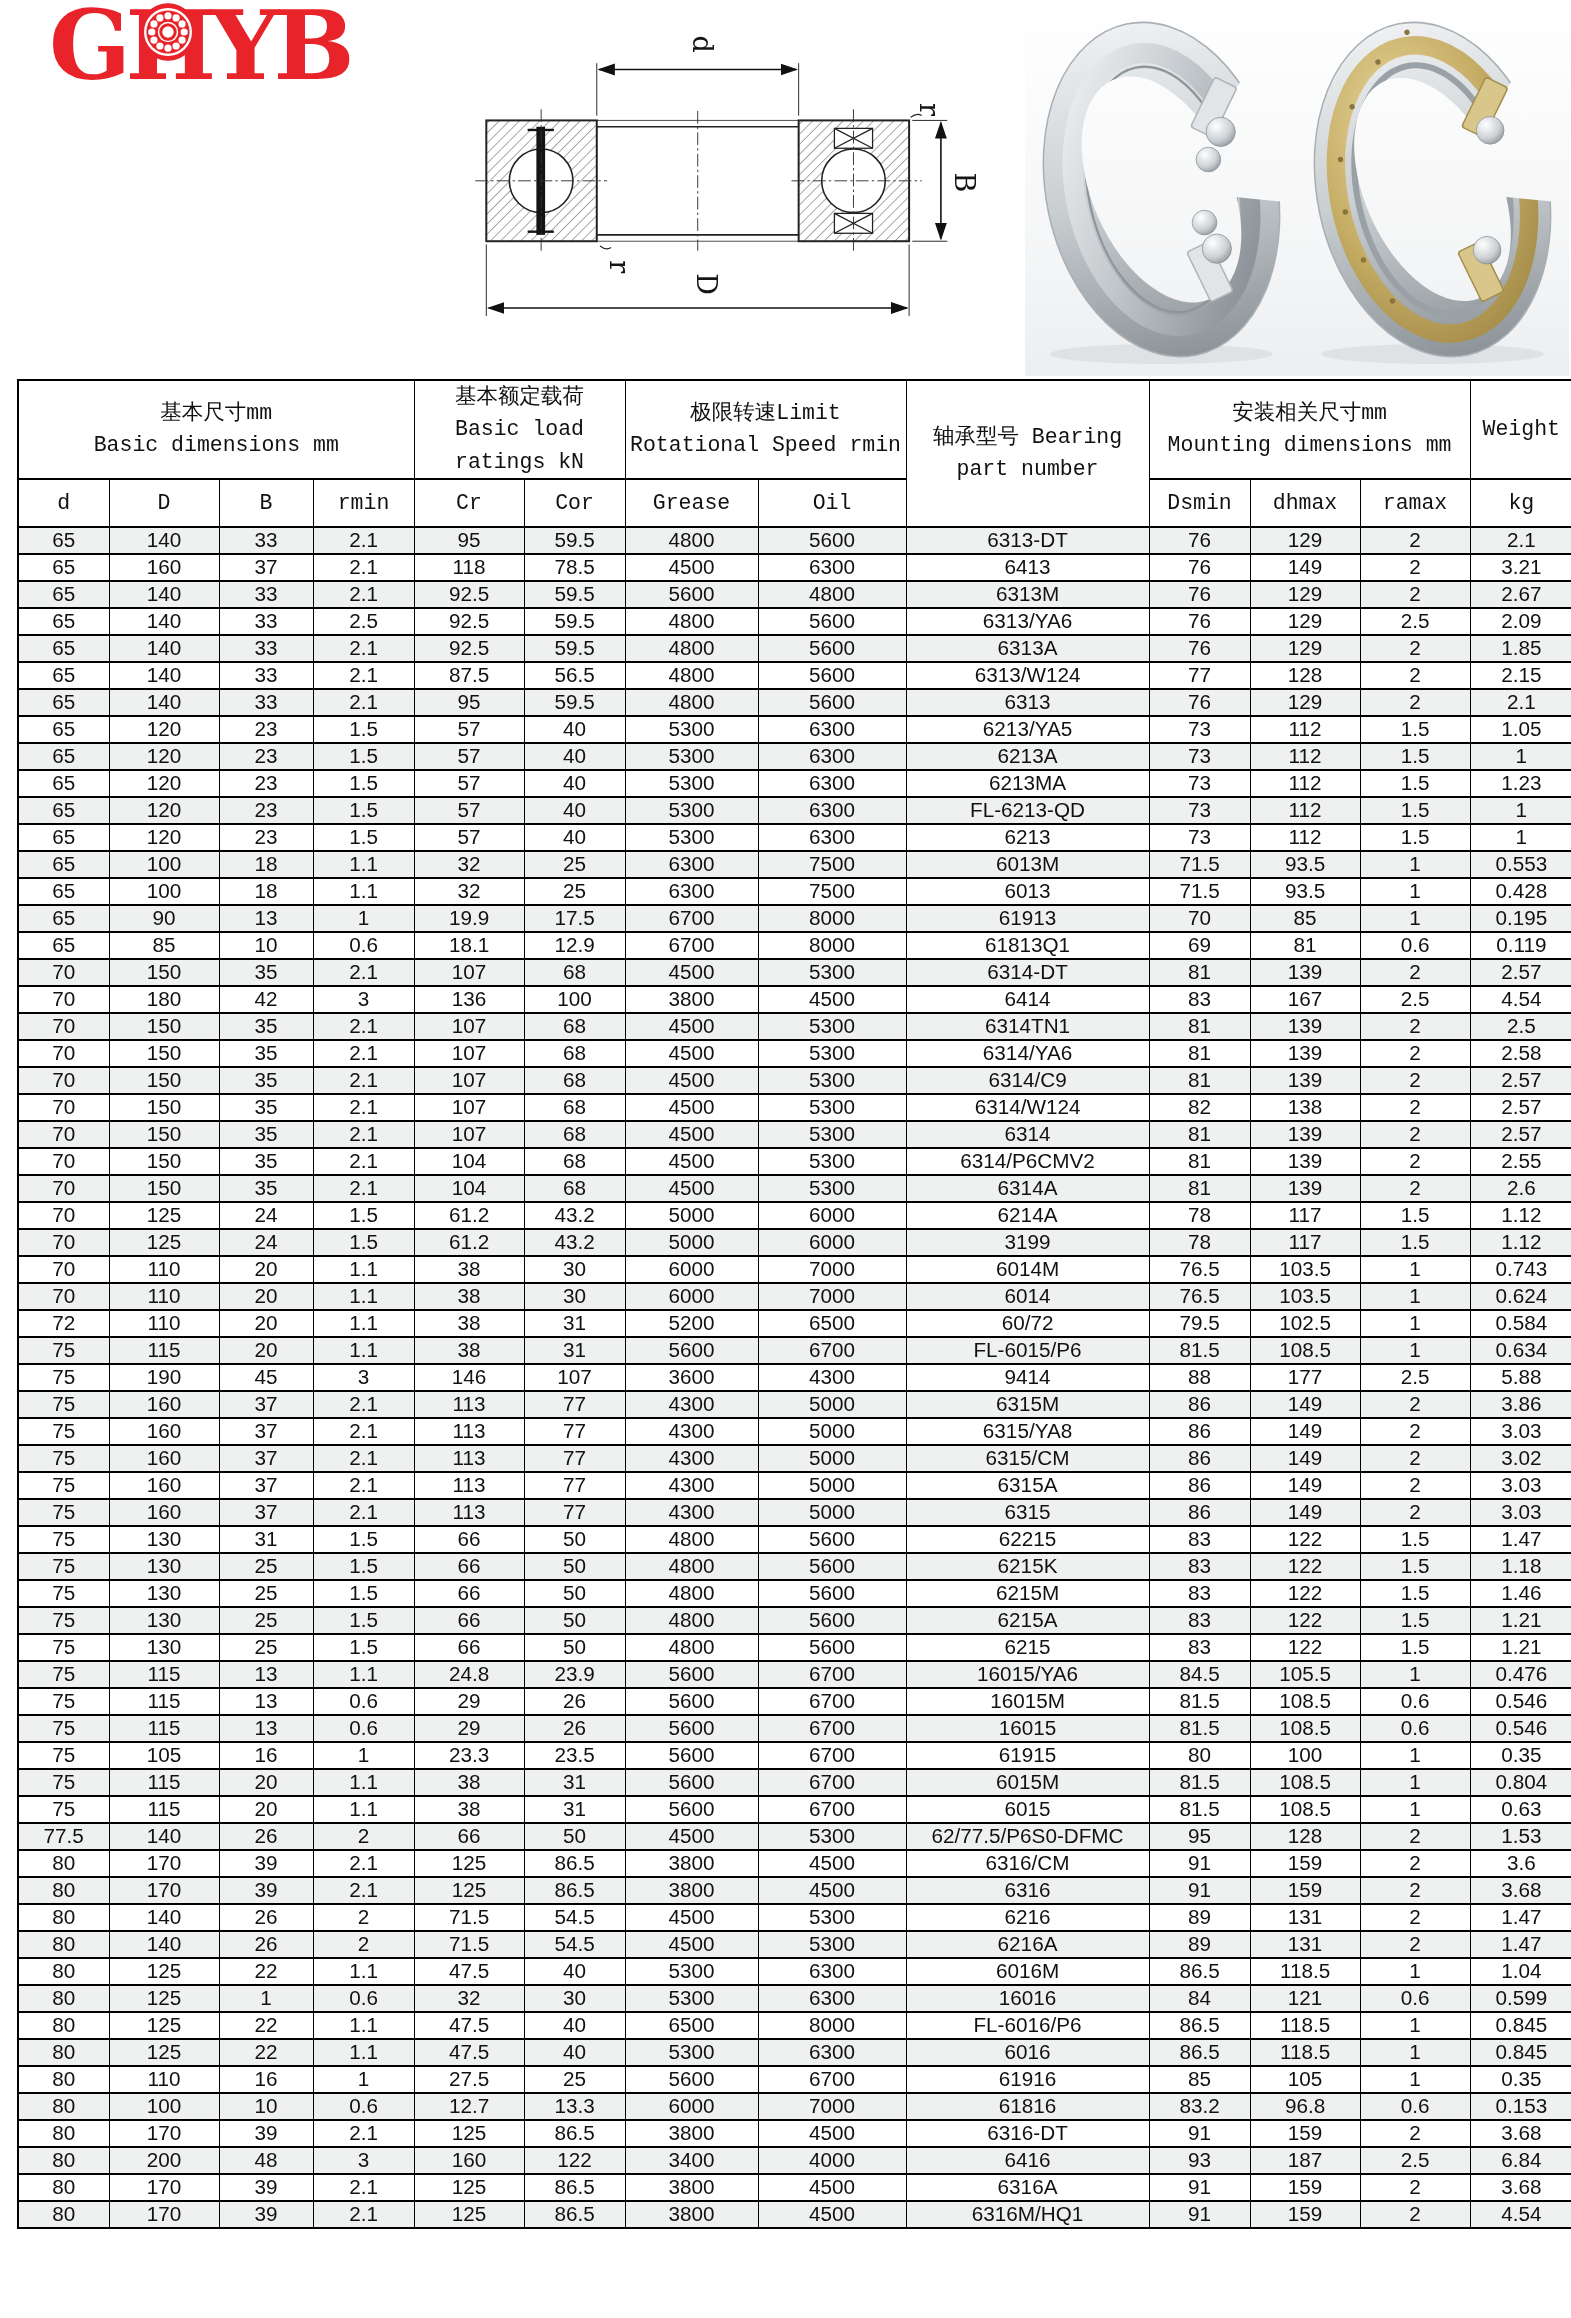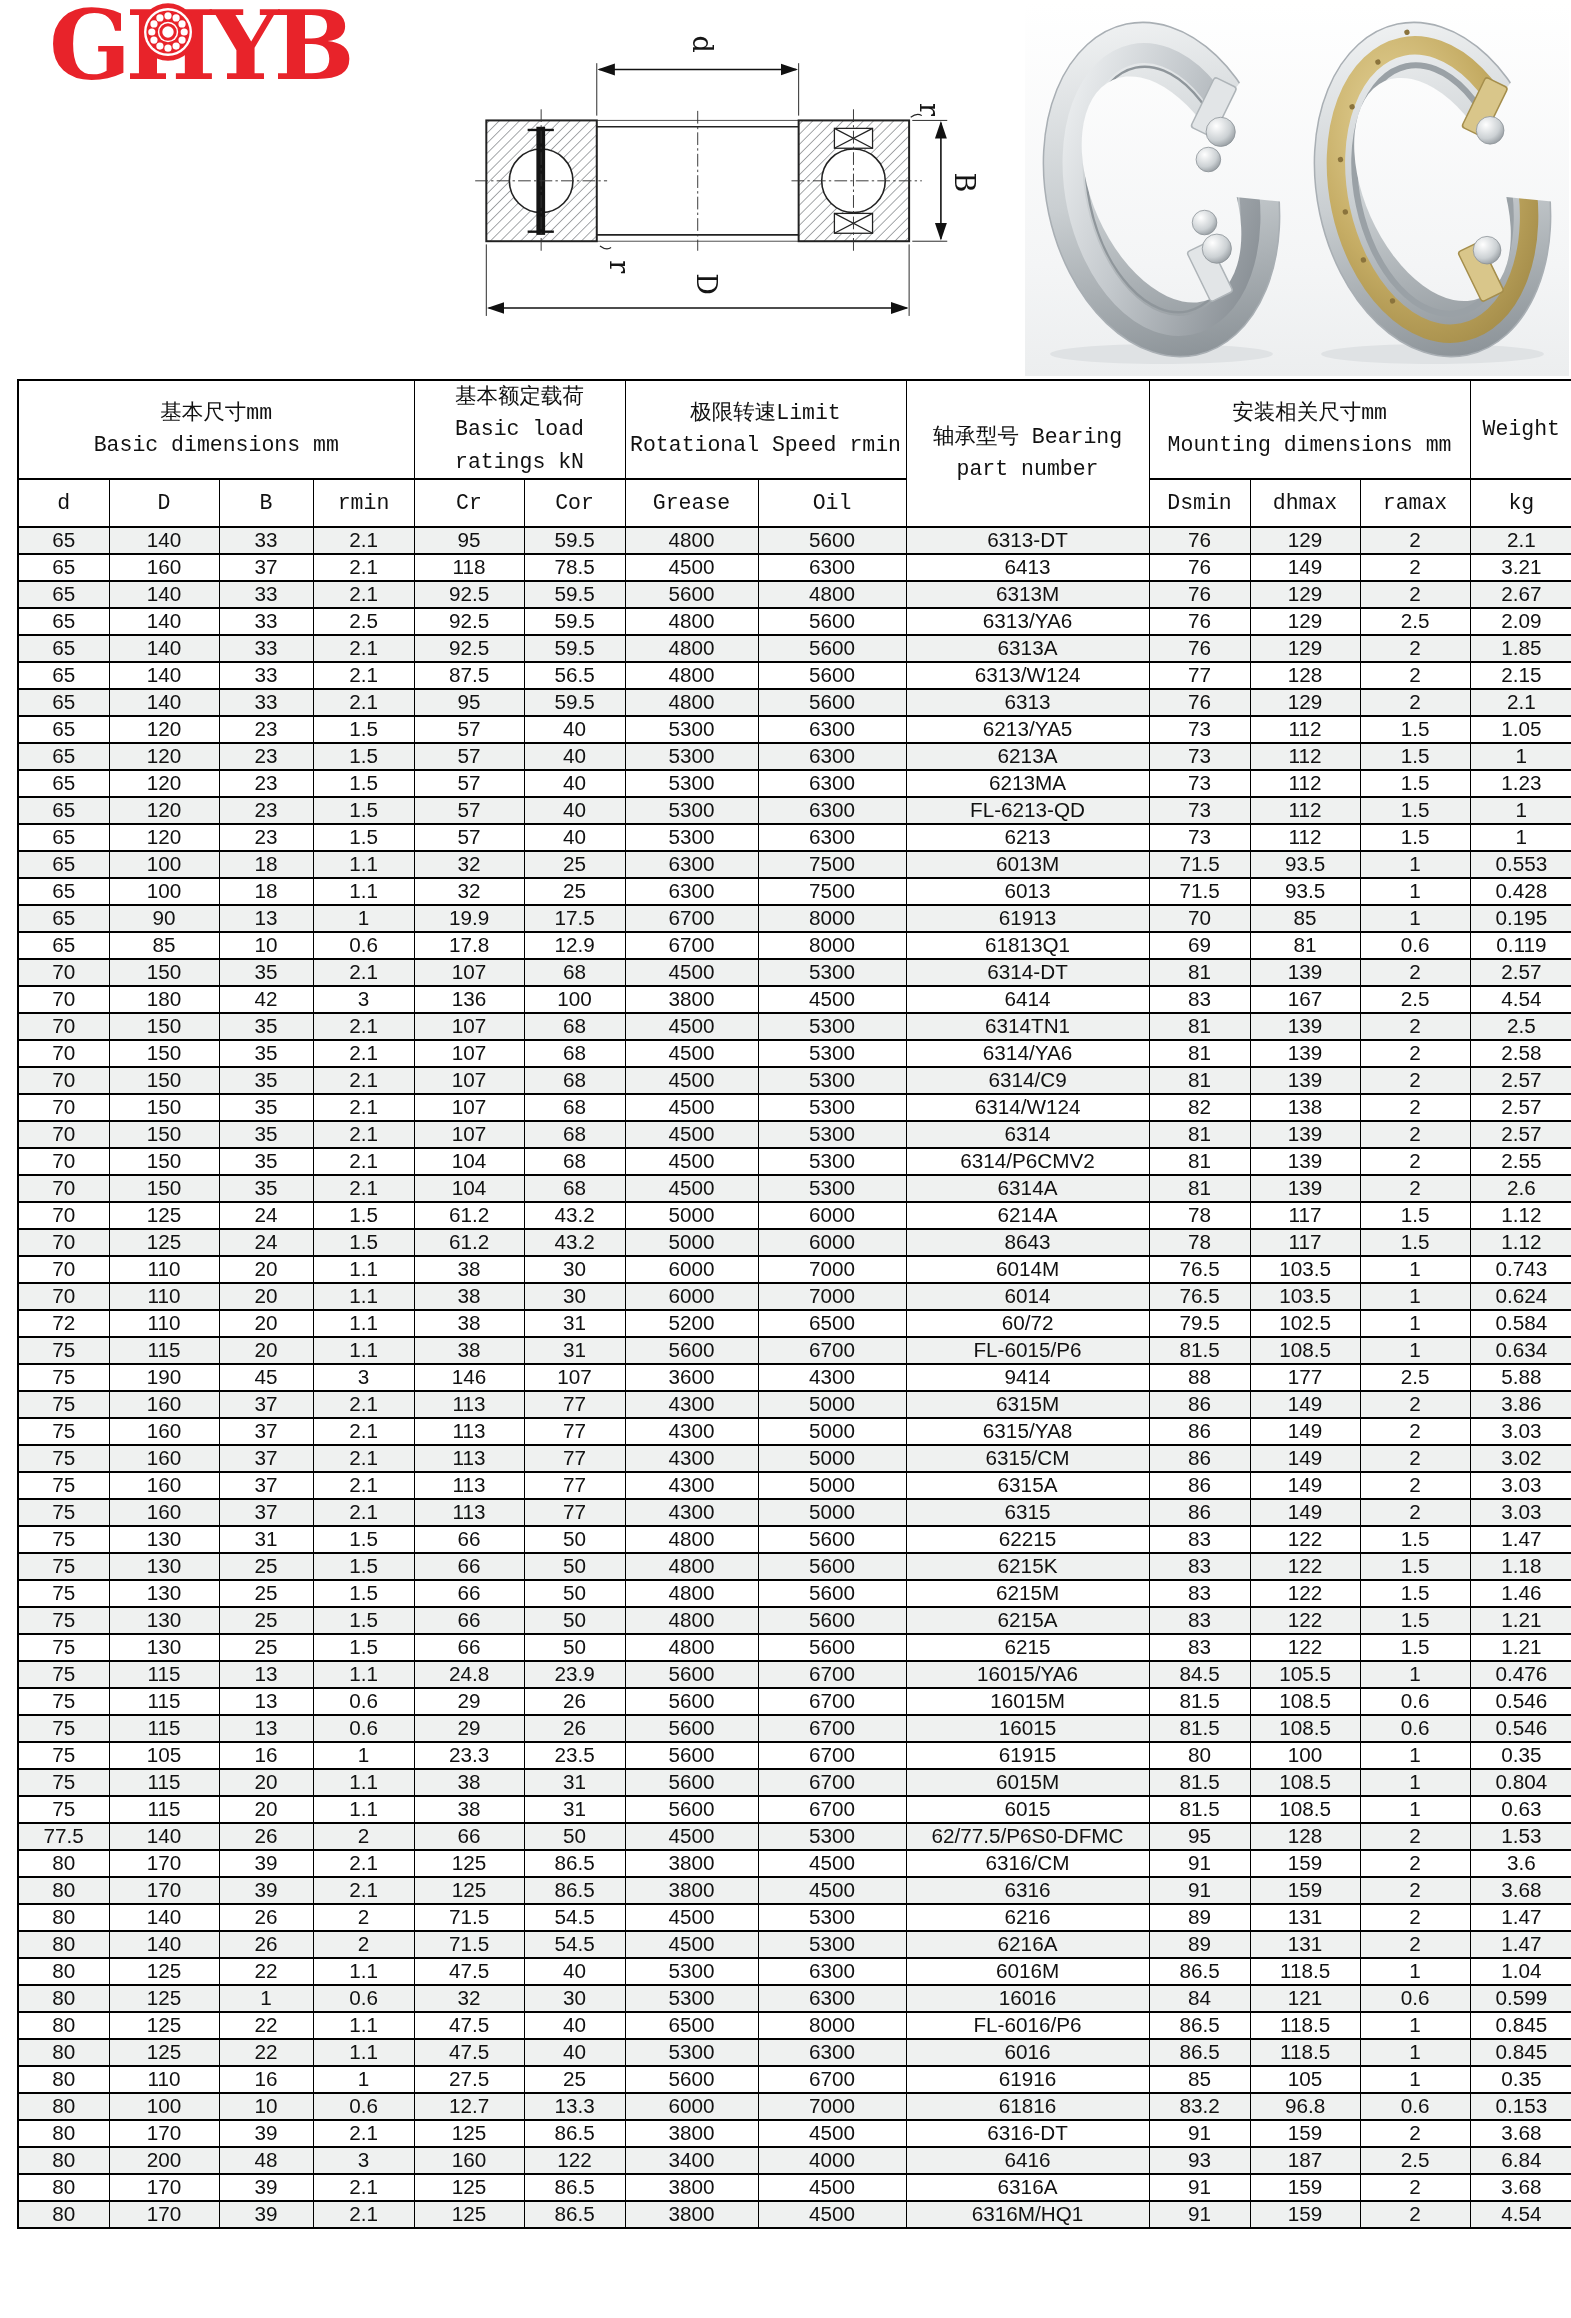--- a/index.html
+++ b/index.html
@@ -487,21 +487,21 @@
         <td>70</td>
         <td>85</td>
         <td>1</td>
         <td>0.195</td>
       </tr>
       <tr>
         <td>65</td>
         <td>85</td>
         <td>10</td>
         <td>0.6</td>
-        <td>17.8</td>
+        <td>18.1</td>
         <td>12.9</td>
         <td>6700</td>
         <td>8000</td>
         <td>61813Q1</td>
         <td>69</td>
         <td>81</td>
         <td>0.6</td>
         <td>0.119</td>
       </tr>
       <tr>
@@ -656,21 +656,21 @@
       </tr>
       <tr>
         <td>70</td>
         <td>125</td>
         <td>24</td>
         <td>1.5</td>
         <td>61.2</td>
         <td>43.2</td>
         <td>5000</td>
         <td>6000</td>
-        <td>8643</td>
+        <td>3199</td>
         <td>78</td>
         <td>117</td>
         <td>1.5</td>
         <td>1.12</td>
       </tr>
       <tr>
         <td>70</td>
         <td>110</td>
         <td>20</td>
         <td>1.1</td>

